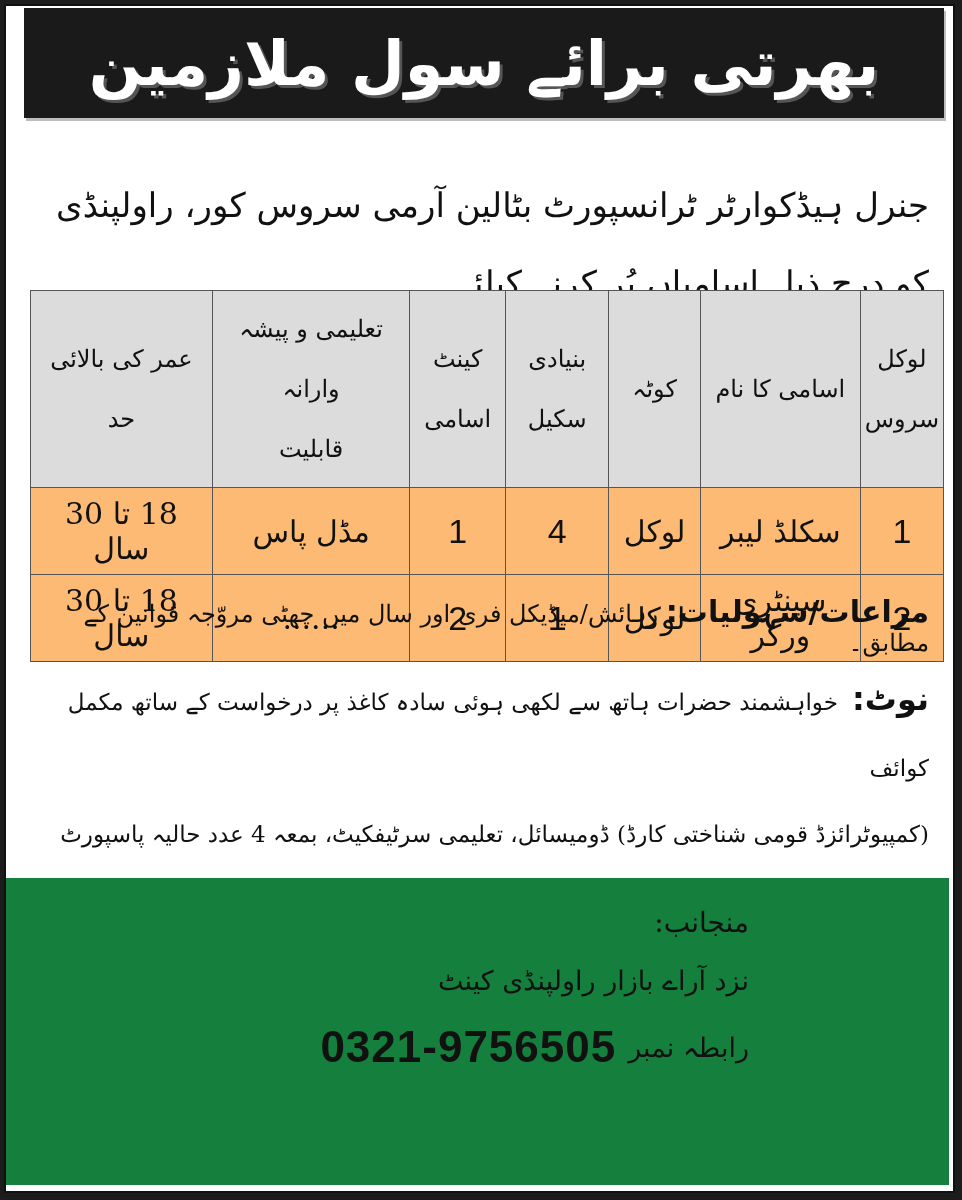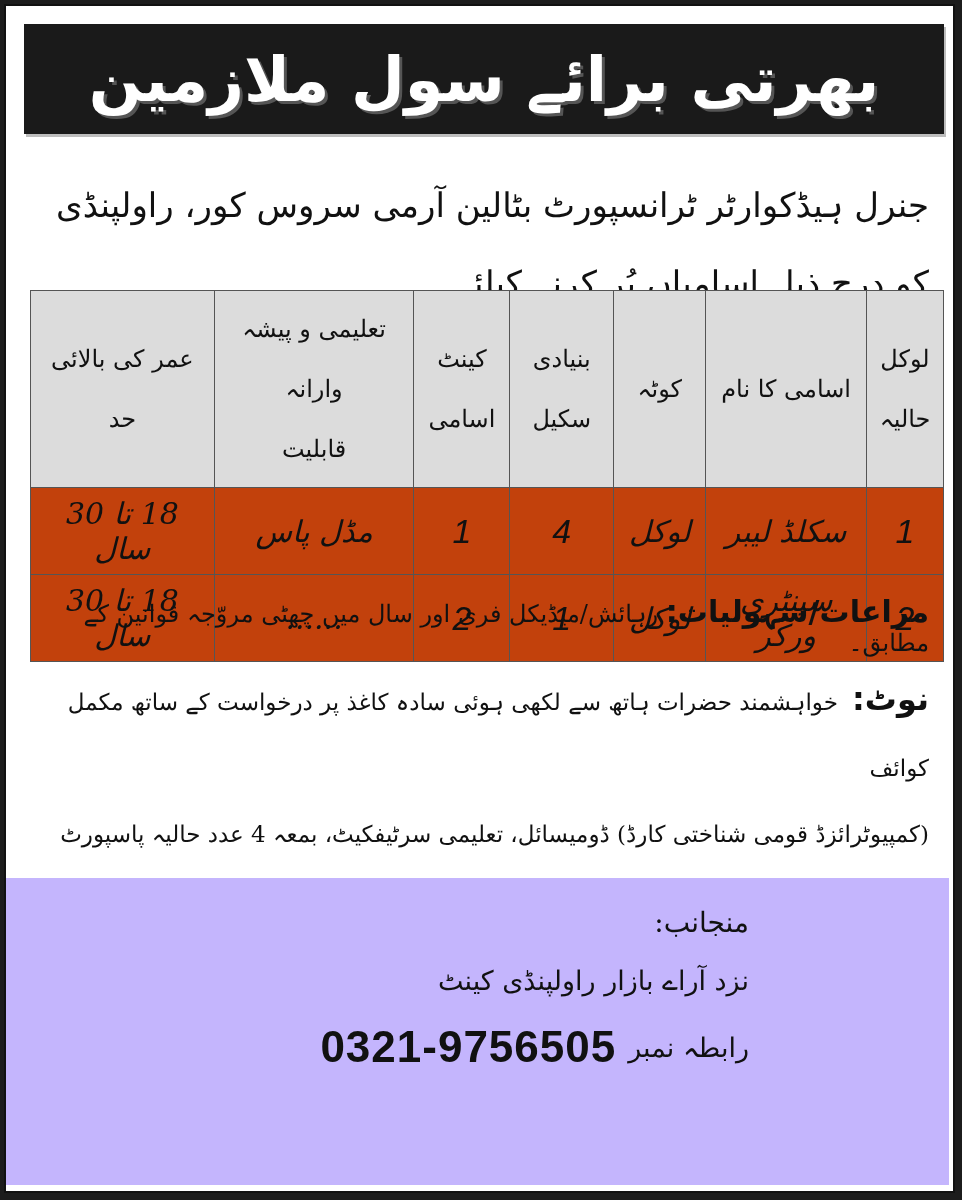--- a/index.html
+++ b/index.html
@@ -1,34 +1,34 @@
 <!DOCTYPE html>
 <html><head>
 <meta charset="utf-8">
 <style>
   html,body{margin:0;padding:0;}
   body{width:962px;height:1200px;background:#1c1c1c;font-family:"DejaVu Sans",sans-serif;color:#111;overflow:hidden;}
   .frame{position:absolute;left:4px;top:4px;width:951px;height:1189px;background:#fff;border:2px solid #111;box-sizing:border-box;}
-  .banner{position:absolute;left:18px;top:18px;width:920px;height:110px;background:#1a1a1a;box-shadow:2px 3px 0 #bdbdbd;display:flex;align-items:center;justify-content:center;}
+  .banner{position:absolute;left:18px;top:2px;width:920px;height:110px;background:#1a1a1a;box-shadow:2px 3px 0 #bdbdbd;display:flex;align-items:center;justify-content:center;}
   .banner-title{color:#fff;font-family:"DejaVu Sans",sans-serif;font-weight:bold;font-size:62px;letter-spacing:6px;direction:rtl;text-shadow:3px 3px 0 #555;}
   .rtl{direction:rtl;text-align:right;}
   .intro{position:absolute;right:24px;top:160px;width:910px;font-size:34px;line-height:78px;font-family:"DejaVu Serif",serif;}
   .intro p{margin:0;}
   table.jobs{position:absolute;left:24px;top:284px;width:914px;border-collapse:collapse;direction:rtl;font-family:"DejaVu Serif",serif;}
   table.jobs th,table.jobs td{border:1.5px solid #555;text-align:center;vertical-align:middle;padding:8px 4px;}
   table.jobs th{background:#dcdcdc;height:142px;font-weight:normal;font-size:24px;line-height:60px;}
-  table.jobs td{height:68px;font-size:30px;background:#c2410c;font-style:italic;}
+  table.jobs td{height:68px;font-size:30px;background:#fdba74;}
   table.jobs td.num{font-family:"Liberation Sans",sans-serif;font-size:34px;}
   .benefits{position:absolute;right:24px;top:588px;width:920px;font-size:24px;font-family:"DejaVu Serif",serif;}
   .benefits .lbl{font-family:"DejaVu Sans",sans-serif;font-weight:bold;font-size:30px;}
   .note{position:absolute;right:24px;top:660px;width:920px;font-size:23px;line-height:66px;font-family:"DejaVu Serif",serif;}
   .note p{margin:0;}
   .note .lbl{font-family:"DejaVu Sans",sans-serif;font-weight:bold;font-size:32px;margin-left:14px;}
   .note b{font-family:"Liberation Sans",sans-serif;font-size:28px;}
-  .addr{position:absolute;left:6px;top:878px;width:943px;height:307px;background:#c4b5fd;}
+  .addr{position:absolute;left:6px;top:878px;width:943px;height:307px;background:#15803d;}
   .addr-inner{position:absolute;right:200px;top:20px;font-family:"DejaVu Serif",serif;font-size:27px;}
   .addr-inner p{margin:0;}
   .addr .from{font-size:28px;line-height:50px;}
   .addr .l1{line-height:92px;margin-top:6px;}
   .addr .l2{line-height:66px;}
   .addr .contact{margin-top:8px;display:flex;align-items:center;gap:12px;justify-content:flex-start;}
   .phone{font-family:"Liberation Sans",sans-serif;font-weight:bold;font-size:44px;direction:ltr;letter-spacing:1px;}
 </style>
 </head>
 <body>
@@ -49,21 +49,21 @@
       <col style="width:77px">
         <col style="width:161px">
         <col style="width:92px">
         <col style="width:104px">
         <col style="width:96px">
         <col style="width:200px">
         <col style="width:184px">
     </colgroup>
     <thead>
       <tr>
-        <th><span>لوکل</span><br><span>حالیہ</span></th>
+        <th><span>لوکل</span><br><span>سروس</span></th>
         <th><span>اسامی کا نام</span></th>
         <th><span>کوٹہ</span></th>
         <th><span>بنیادی</span><br><span>سکیل</span></th>
         <th><span>کینٹ</span><br><span>اسامی</span></th>
         <th><span>تعلیمی و پیشہ وارانہ</span><br><span>قابلیت</span></th>
         <th><span>عمر کی بالائی حد</span></th>
       </tr>
     </thead>
     <tbody>
       <tr>

